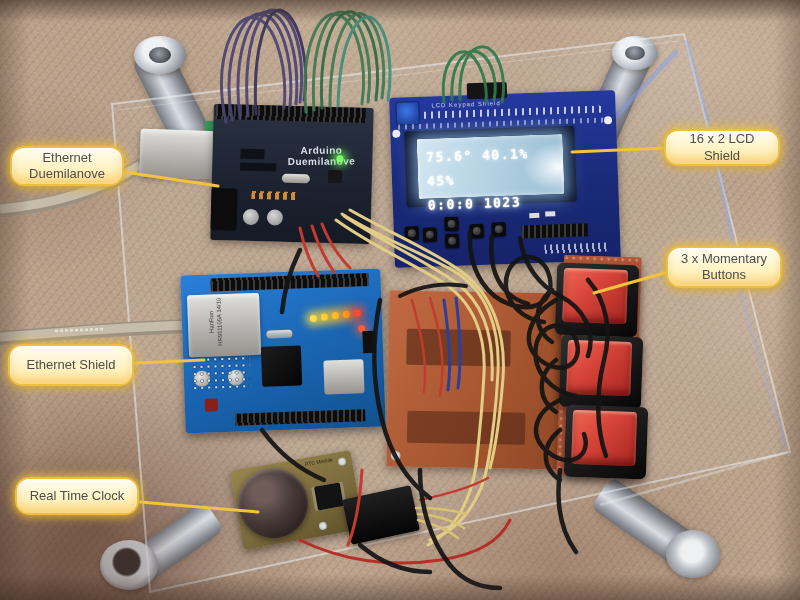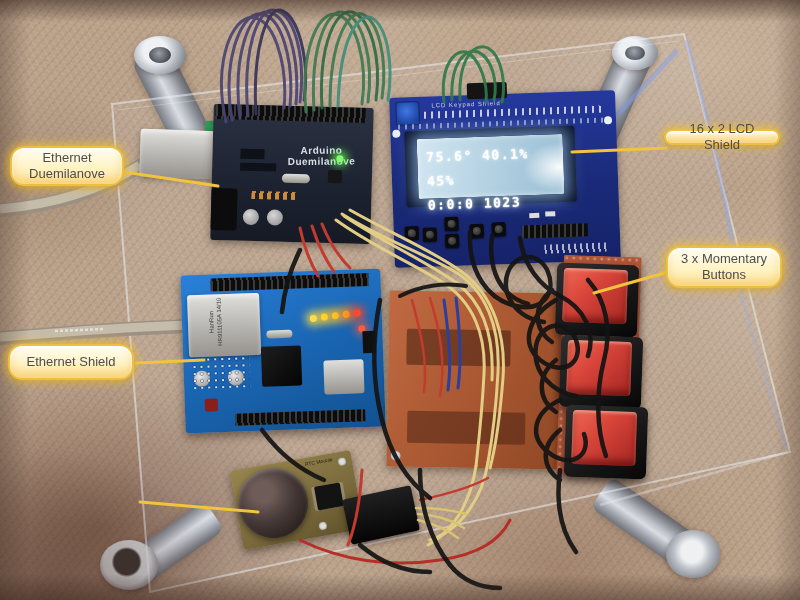--- a/index.html
+++ b/index.html
@@ -307,23 +307,26 @@
       <path d="M666,148 L572,152"></path>
       <path d="M668,272 L594,293"></path>
       <path d="M136,363 L204,360"></path>
       <path d="M140,502 L258,512"></path>
     </g>
   </svg>
 
   <div class="callout" style="left:10px;top:146px;width:114px;height:40px;">
     <span>Ethernet Duemilanove</span>
   </div>
-  <div class="callout" style="left:664px;top:129px;width:116px;height:16px;">
+  <div class="callout" style="left:664px;top:129px;width:116px;height:37px;">
     <span>16 x 2 LCD Shield</span>
   </div>
   <div class="callout" style="left:666px;top:246px;width:116px;height:42px;align-items:flex-end;">
     <span>3 x Momentary Buttons</span>
   </div>
-  <div class="callout" style="left:8px;top:344px;width:126px;height:36px;">
+  <div class="callout" style="left:8px;top:344px;width:126px;height:42px;">
     <span>Ethernet Shield</span>
   </div>
+  <div class="callout" style="left:15px;top:477px;width:124px;height:38px;">
+    <span>Real Time Clock</span>
+  </div>
 
 </div>
 
 </body></html>

